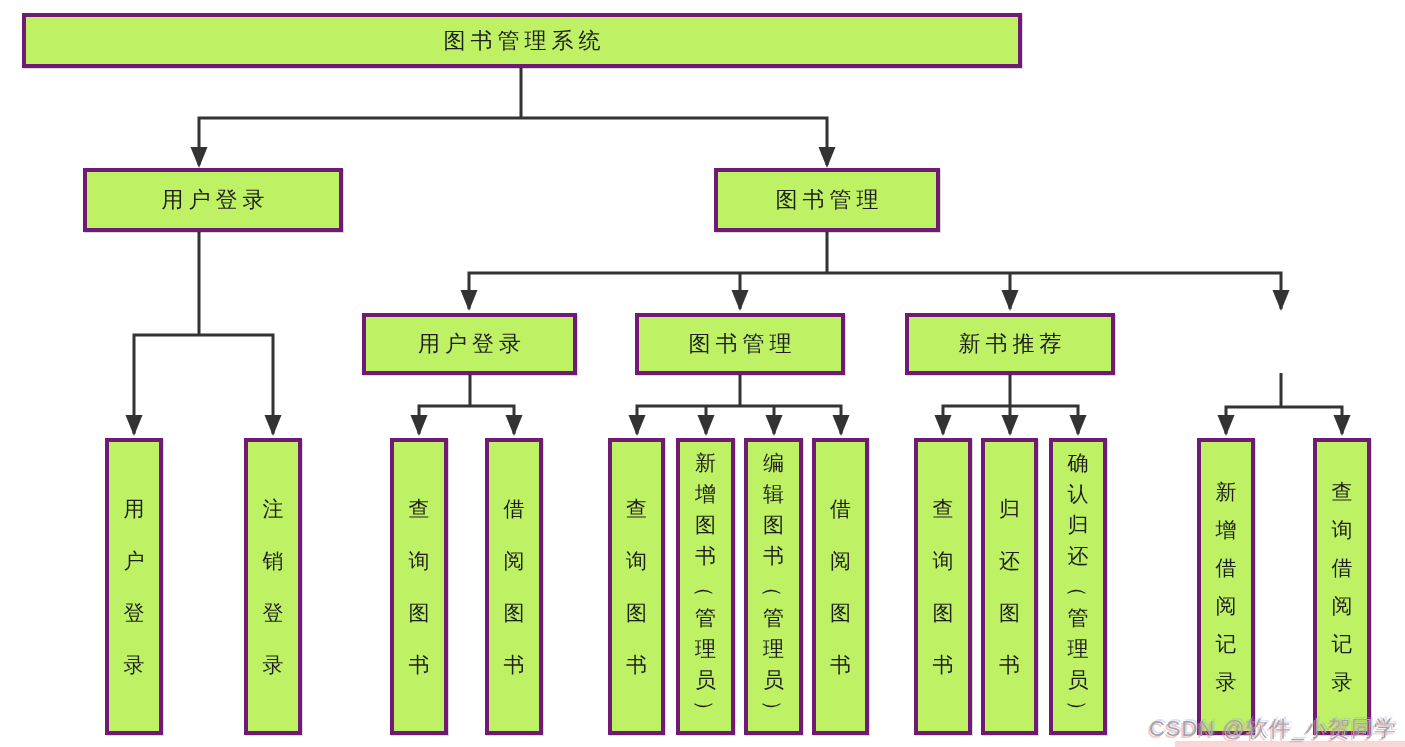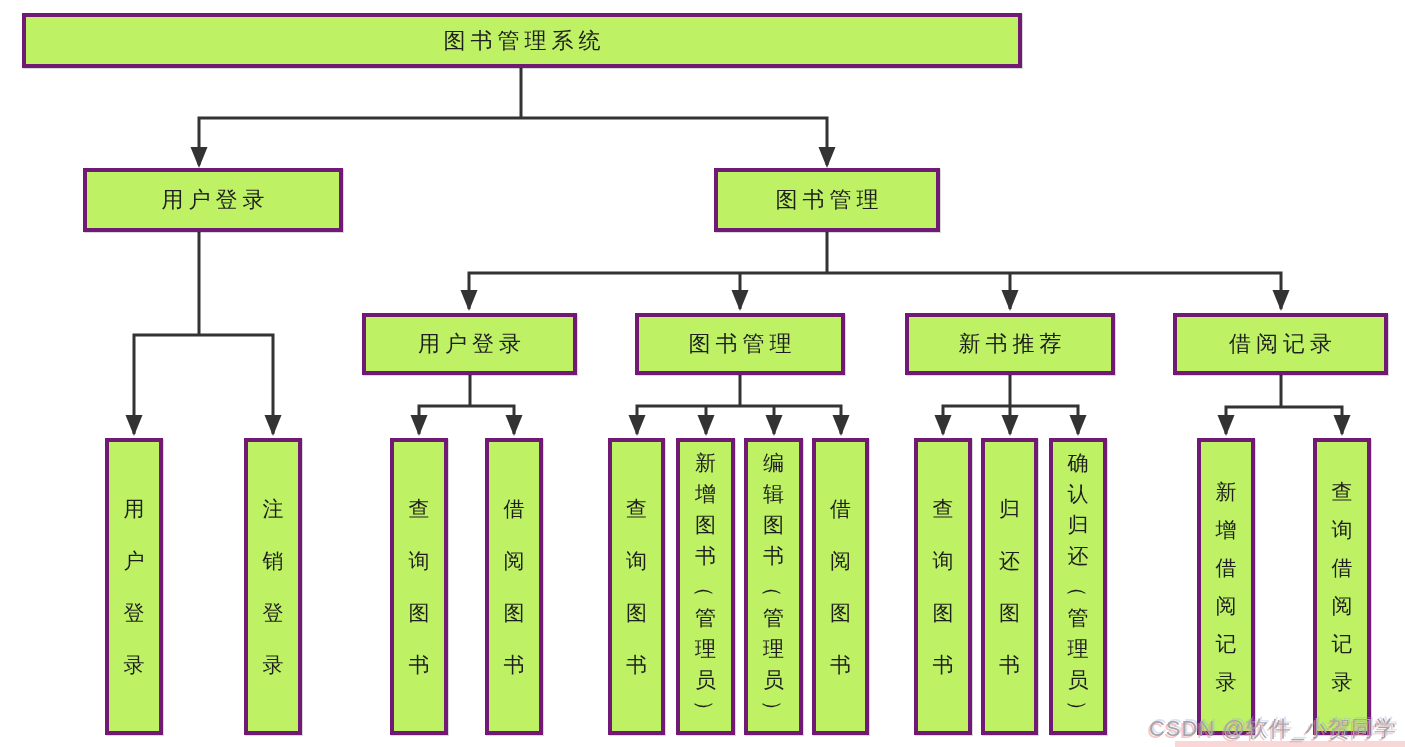--- a/index.html
+++ b/index.html
@@ -79,21 +79,20 @@
   </svg>
 
   <div class="box h" style="left:22px;top:13px;width:1000px;height:55px">图书管理系统</div>
 
   <div class="box h" style="left:83px;top:168px;width:260px;height:64px">用户登录</div>
   <div class="box h" style="left:714px;top:168px;width:226px;height:64px">图书管理</div>
 
   <div class="box h" style="left:362px;top:313px;width:215px;height:62px">用户登录</div>
   <div class="box h" style="left:635px;top:313px;width:210px;height:62px">图书管理</div>
   <div class="box h" style="left:905px;top:313px;width:210px;height:62px">新书推荐</div>
-  <div class="box h" style="left:1173px;top:313px;width:215px;height:62px">借阅记录</div>
 
   <div class="box v" style="left:105px;top:438px;width:58px">
       <span class="vchar" style="height: 52px;">用</span>
       <span class="vchar" style="height: 52px;">户</span>
       <span class="vchar" style="height: 52px;">登</span>
       <span class="vchar" style="height: 52px;">录</span>
     </div>
   <div class="box v" style="left:244px;top:438px;width:58px">
       <span class="vchar" style="height: 52px;">注</span>
       <span class="vchar" style="height: 52px;">销</span>

